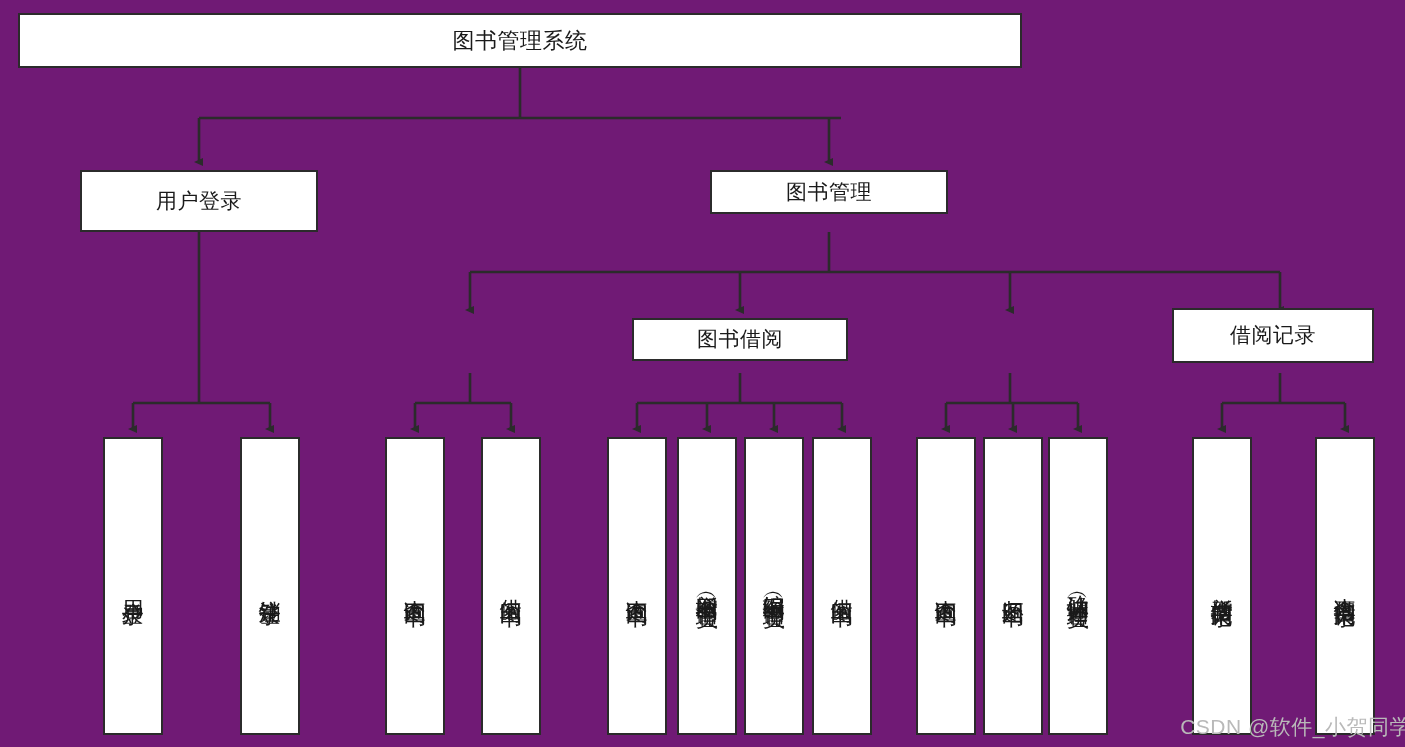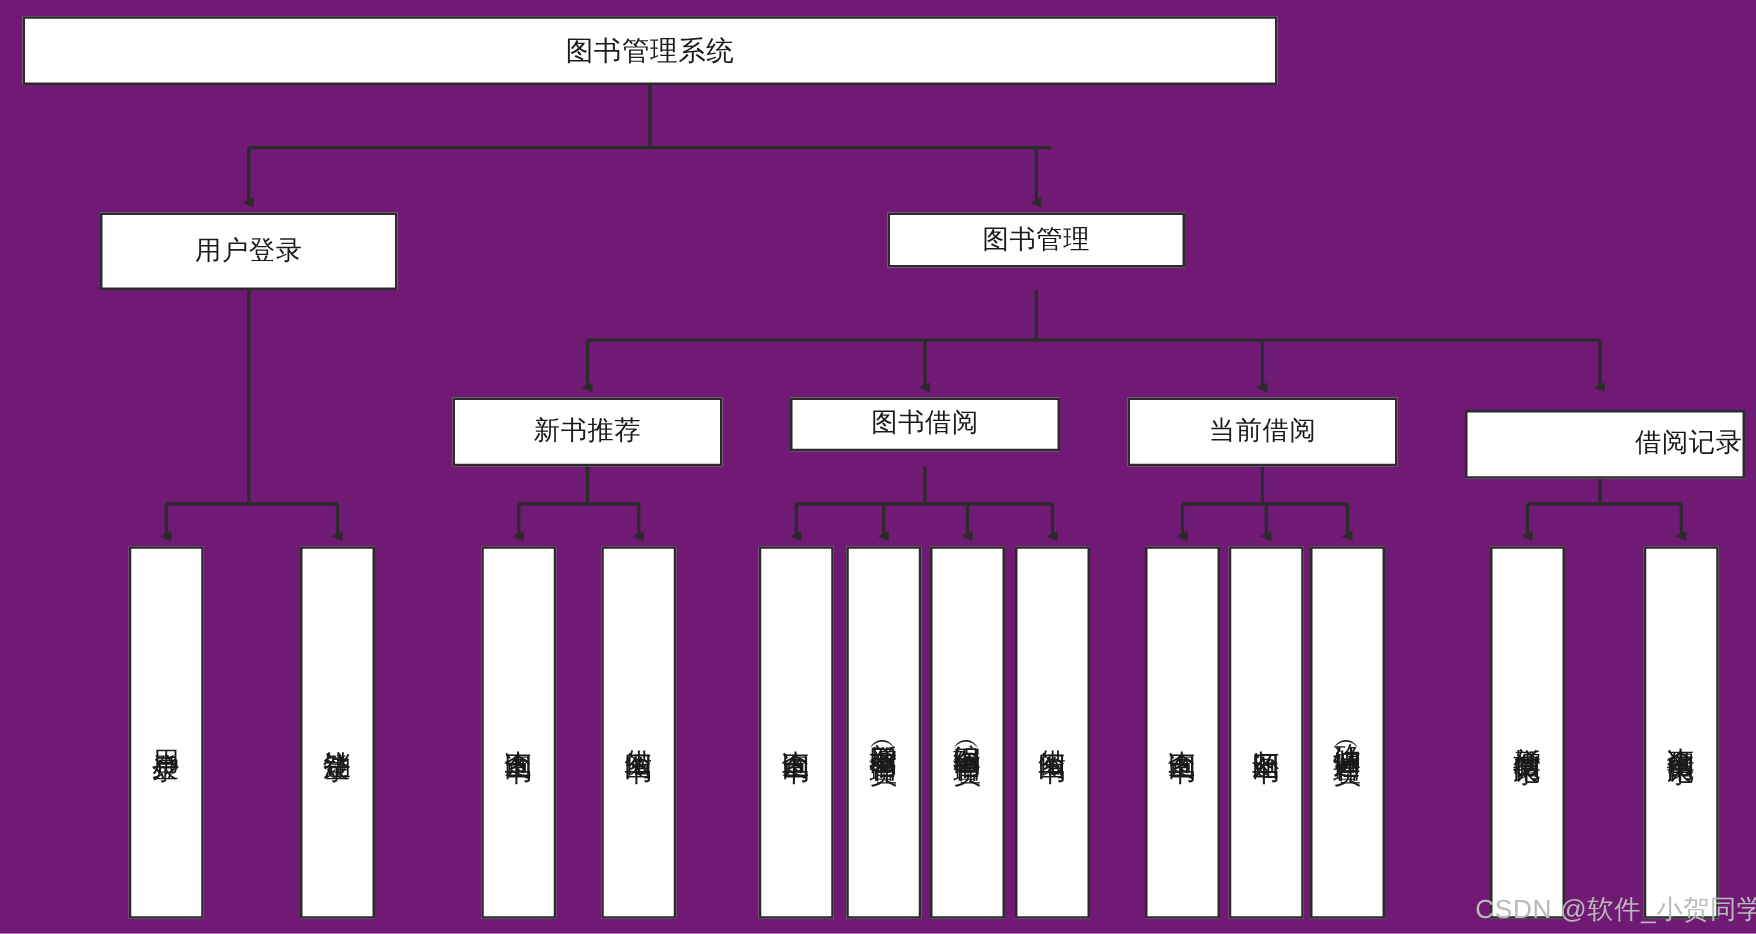--- a/index.html
+++ b/index.html
@@ -135,30 +135,24 @@
     <span class="lbl">图书管理系统</span>
   </div>
 
   <div class="node h-node" style="left: 80px; top: 170px; width: 238px; height: 62px;">
     <span class="lbl">用户登录</span>
   </div>
   <div class="node h-node" style="left: 710px; top: 170px; width: 238px; height: 44px;">
     <span class="lbl">图书管理</span>
   </div>
 
-  <div class="node h-node" style="left: 362px; top: 318px; width: 216px; height: 55px;">
-    <span class="lbl">新书推荐</span>
-  </div>
   <div class="node h-node" style="left: 632px; top: 318px; width: 216px; height: 43px;">
     <span class="lbl">图书借阅</span>
   </div>
-  <div class="node h-node" style="left: 902px; top: 318px; width: 216px; height: 55px;">
-    <span class="lbl">当前借阅</span>
-  </div>
-  <div class="node h-node" style="left: 1172px; top: 328px; width: 224px; height: 55px; justify-content: flex-end;">
+  <div class="node h-node" style="left: 1172px; top: 308px; width: 202px; height: 55px;">
     <span class="lbl">借阅记录</span>
   </div>
 
   <div class="node v-node" style="left: 103px; top: 437px; width: 60px; height: 298px;">
     <span class="lbl">用户登录</span>
   </div>
   <div class="node v-node" style="left: 240px; top: 437px; width: 60px; height: 298px;">
     <span class="lbl">注销登录</span>
   </div>
   <div class="node v-node" style="left: 385px; top: 437px; width: 60px; height: 298px;">

